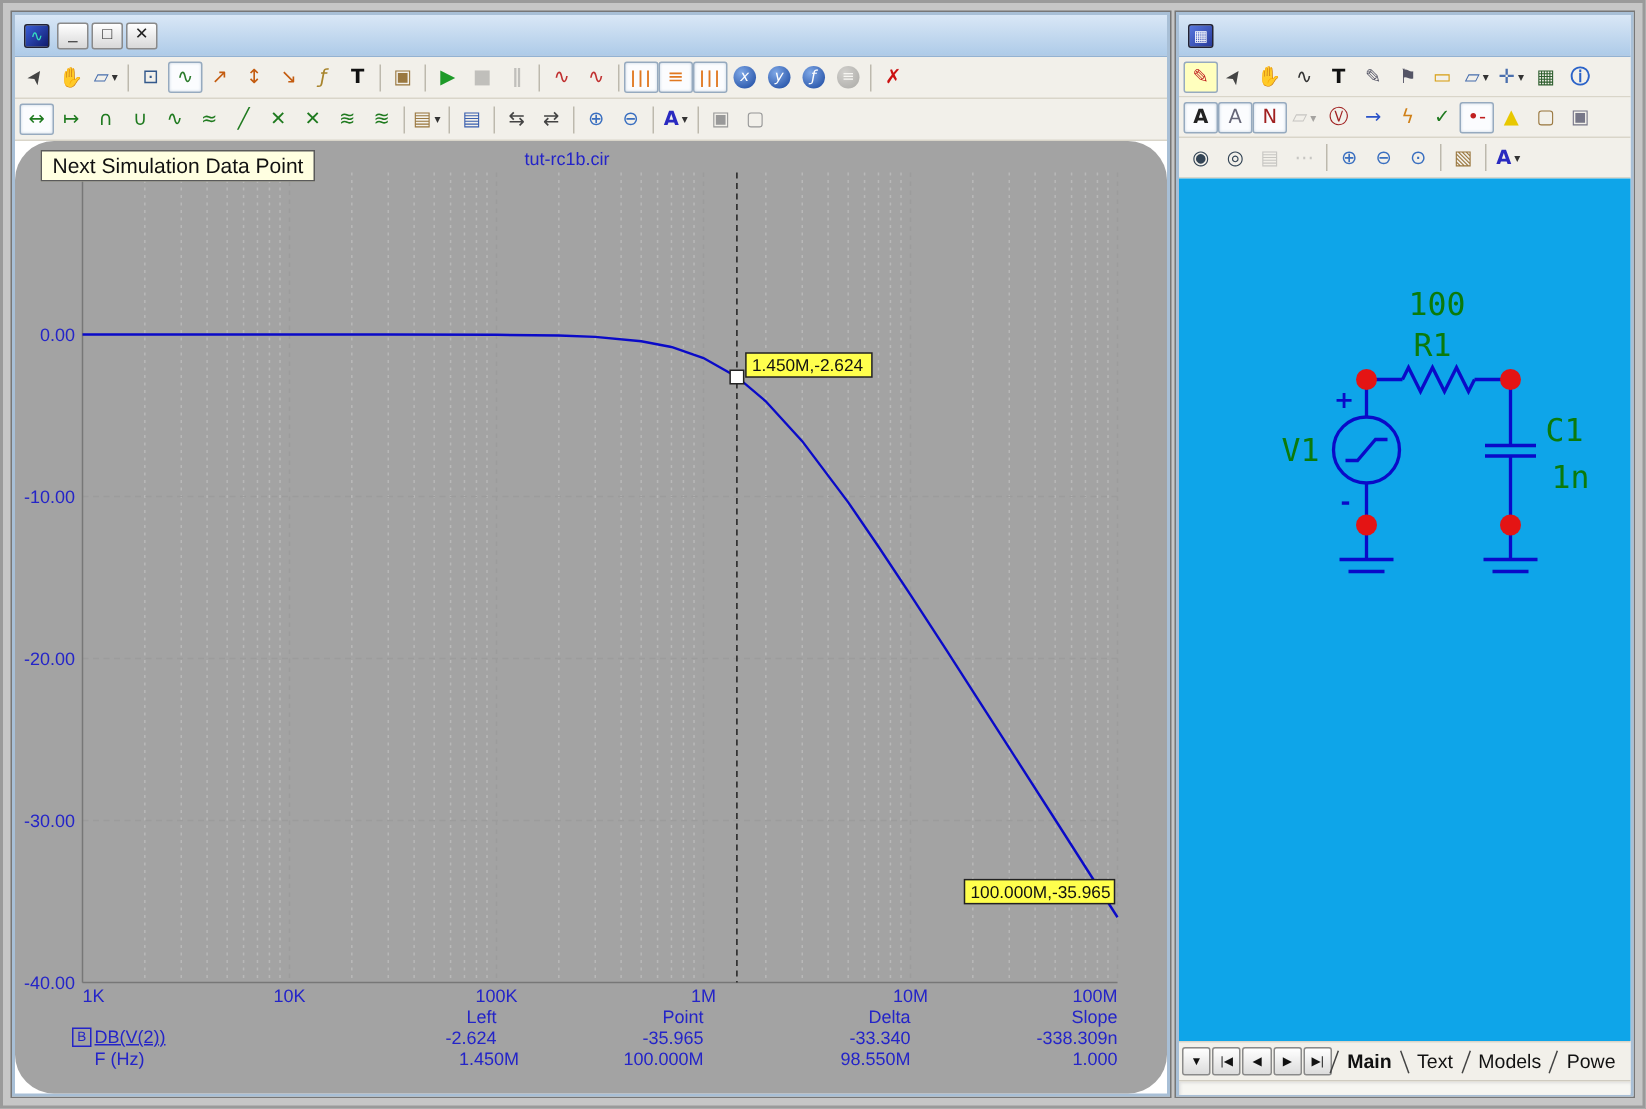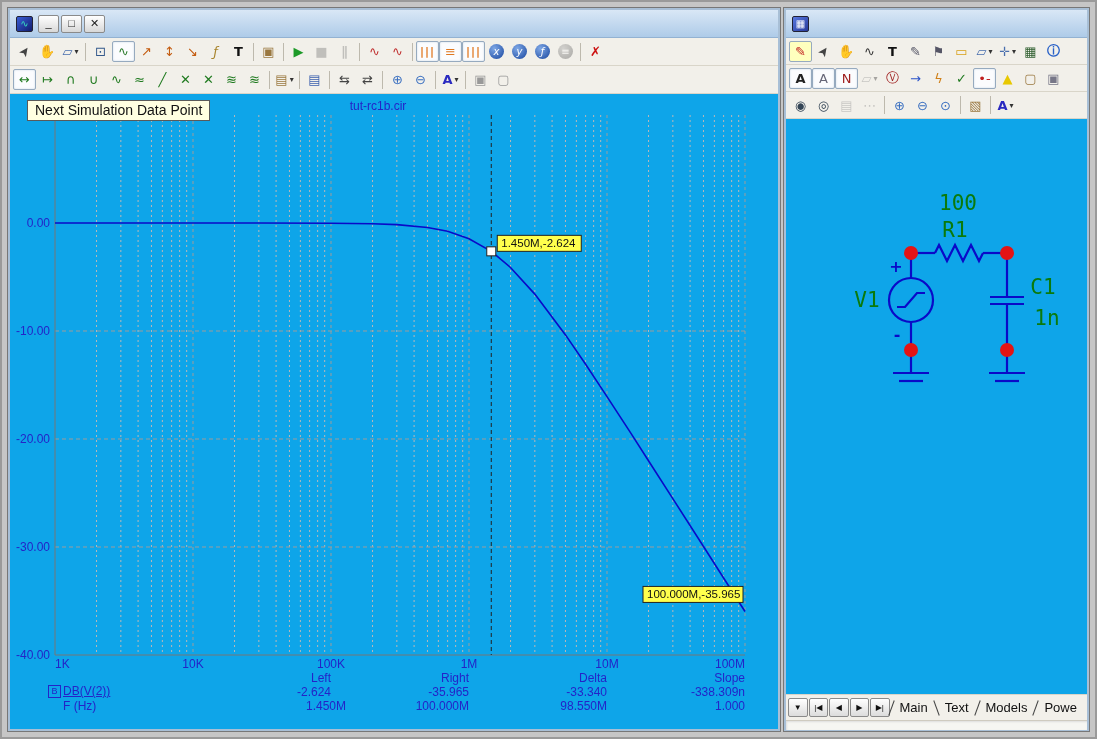--- a/index.html
+++ b/index.html
@@ -30,38 +30,38 @@
         font-family:"DejaVu Sans", sans-serif; cursor:default; padding:0 1px; }
   .tb.pressed { border-color:#96aabf; background:#fbfcfe; box-shadow:inset 0 0 2px #c7d4e2; }
   .tb.pressed-hl { border-color:#96aabf; background:#ffffbe; }
   .tb.disabled { opacity:.4; filter:grayscale(1); }
   .tb .caret { font-size:8px; color:#333; margin-left:2px; }
   .tb .circ { width:15px; height:15px; border-radius:50%; background:radial-gradient(circle at 35% 30%,#7fa8e6,#17459e);
               color:#fff; font-size:10px; font-style:italic; display:flex; align-items:center; justify-content:center; }
   .tsep { width:1px; height:18px; background:#bdb9ad; margin:0 3px; flex:0 0 auto; }
 
   
-  #plot-wrap { position:relative; width:768px; height:635px; background:#0ea5e9; }
+  #plot-wrap { position:relative; width:768px; height:635px; background:#a3a3a3;border-radius:26px; }
   #tooltip { position:absolute; left:17px; top:6px; background:#ffffe1; border:1px solid #5a5a5a;
              font-size:14px; color:#111; padding:1px 7px 2px; white-space:nowrap; z-index:5; }
   .ro-cell { position:absolute; width:100px; text-align:right; font-size:12px; color:#2424c8; height:13px; line-height:13px; }
   .ro-label { position:absolute; font-size:12px; color:#2424c8; height:13px; line-height:13px; display:flex; align-items:center; }
   .badge { display:inline-block; width:13px; height:13px; border:1px solid #2424c8; font-size:9px; line-height:11px;
            text-align:center; margin-right:2px; color:#2424c8; }
   .u { text-decoration:underline; }
 
   
   #schem-wrap { position:relative; width:301px; height:575px; background:#0ea5e9; overflow:hidden; }
 
   
   #tabbar { height:26px; background:#f2f0ea; border-top:1px solid #d9d5c9; display:flex; align-items:center; padding:0 2px; }
   .navbtn { width:20px; height:19px; margin-right:1px; background:linear-gradient(#ffffff,#dcdcdc);
             border:1px solid #8a8a8a; border-radius:2px; font-size:8px; text-align:center; line-height:17px; color:#111; }
   .tab { font-size:13px; color:#111; padding:0 8px; white-space:nowrap; }
-  .tab.active { font-weight:normal; }
+  .tab.active { font-weight:bold; }
   .tabslash { width:1px; height:16px; background:#444; transform:rotate(20deg); flex:0 0 auto; }
   .tabslash.rev { transform:rotate(-20deg); }
   #tabstrip-bottom { height:10px; background:#f6f6f2; border-top:1px solid #cfcbc0; box-shadow:inset 1px 1px 2px #ddd; }
 </style>
 </head>
 <body>
 
 <div id="frame"></div>
 
 <div class="win" id="win-left">
@@ -294,21 +294,21 @@
         <line x1="481.2687843084266" y1="21" x2="481.2687843084266" y2="561" stroke="#222" stroke-dasharray="4,3"></line>
         <rect x="476.7687843084266" y="152.8392" width="9" height="9" fill="#fff" stroke="#222"></rect>
         <rect x="487.2687843084266" y="141.3392" width="84" height="16" fill="#ffff4d" stroke="#222"></rect>
         <text x="491.2687843084266" y="153.3392" font-size="11.5" fill="#111" font-family="Liberation Sans, sans-serif">1.450M,-2.624</text>
         <rect x="633" y="492.422" width="100" height="16" fill="#ffff4d" stroke="#222"></rect>
         <text x="637" y="504.422" font-size="11.5" fill="#111" font-family="Liberation Sans, sans-serif">100.000M,-35.965</text>
       </svg>
 
     
     <div class="ro-cell" style="left:221px; top:578px;">Left</div>
-    <div class="ro-cell" style="left:359px; top:578px;">Right</div>
+    <div class="ro-cell" style="left:359px; top:578px;">Point</div>
     <div class="ro-cell" style="left:497px; top:578px;">Delta</div>
     <div class="ro-cell" style="left:635px; top:578px;">Slope</div>
 
     <div class="ro-label" style="left:38px; top:591px;">
       <span class="badge">B</span>
       <span class="u">DB(V(2))</span>
     </div>
     <div class="ro-cell" style="left:221px; top:592px;">-2.624</div>
     <div class="ro-cell" style="left:359px; top:592px;">-35.965</div>
     <div class="ro-cell" style="left:497px; top:592px;">-33.340</div>

